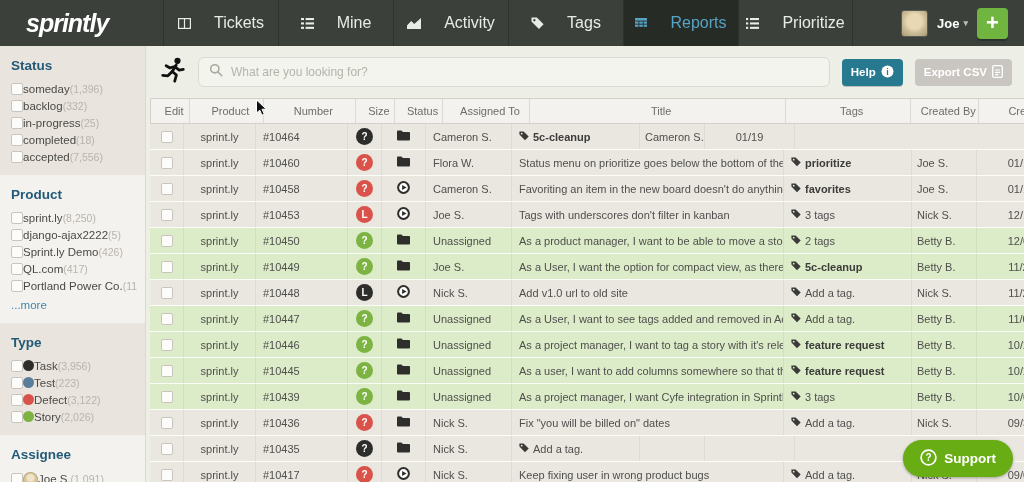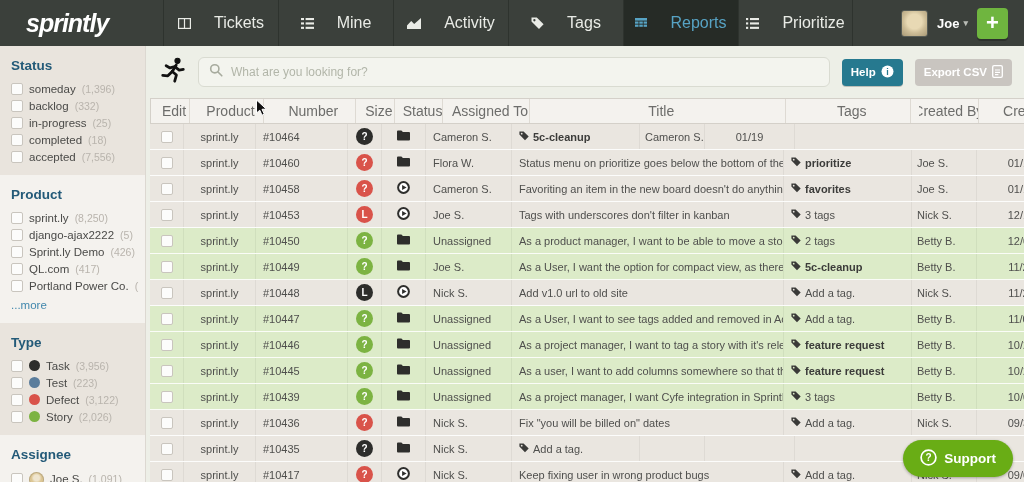--- a/index.html
+++ b/index.html
@@ -21,40 +21,40 @@
   .nav-avatar { width:27px; height:27px; border-radius:3px; background:radial-gradient(circle at 50% 42%, #e8d9b4 0 38%, #cdbd97 60%, #a99a77 100%); border:1px solid #565b55; }
   .nav-user { color:#fff; font-size:13px; font-weight:bold; display:flex; align-items:center; gap:4px; cursor:pointer; }
   .nav-user .chev { color:#b9bcb6; font-size:9px; }
   .nav-add { width:31px; height:31px; background:#6fb53f; border:0; border-radius:4px; color:#fff; font-size:22px; font-weight:bold; line-height:26px; box-shadow:0 2px 0 rgba(0,0,0,0.25); cursor:pointer; }
   
   .sidebar { position:absolute; top:46px; left:0; width:146px; bottom:0; background:#f4f2ee; border-right:1px solid #dcd8d1; overflow:hidden; z-index:5; }
   .side-section { padding:8px 6px 10px 11px; }
   .side-section.beige { background:#e9e4dd; }
   .side-section.light { background:#f4f2ee; }
   .side-section h3 { color:#235a78; font-size:13.5px; font-weight:bold; margin:4px 0 7px; }
-  .side-item { display:flex; align-items:center; gap:6px; padding:2.5px 0; white-space:nowrap; overflow:hidden; cursor:pointer; }
+  .side-item { display:flex; align-items:center; padding:2.5px 0; white-space:nowrap; overflow:hidden; cursor:pointer; }
   .cb { flex:0 0 auto; width:12px; height:12px; background:#fcfcfb; border:1px solid #c9c5be; border-radius:2px; }
   .side-item .lbl { font-size:11.5px; color:#4a4a48; }
   .side-item .cnt { font-size:10.5px; color:#b9b4ad; }
   .dot { flex:0 0 auto; width:11px; height:11px; border-radius:50%; }
   .mini-avatar { flex:0 0 auto; width:15px; height:15px; border-radius:50%; border:1px solid rgba(0,0,0,0.15); }
   .more { color:#4288ad; font-size:11.5px; padding:5px 0 2px; cursor:pointer; }
   
   .toolbar { position:absolute; top:46px; left:146px; width:878px; height:52px; display:flex; align-items:center; padding:0 12px 0 14px; gap:12px; background:#edefe7; z-index:6; }
   .runner { flex:0 0 auto; display:flex; align-items:center; }
   .searchbox { flex:1; height:30px; background:#f3f4ee; border:1px solid #d9dbd1; border-radius:6px; display:flex; align-items:center; gap:8px; padding:0 10px; }
   .searchbox input { flex:1; border:0; background:transparent; outline:none; font-size:12px; color:#555; font-family:"Liberation Sans",sans-serif; }
   .searchbox input::placeholder { color:#b2b6a9; }
   .btn { height:27px; border:0; border-radius:4px; color:#fff; font-size:11.5px; font-weight:bold; display:flex; align-items:center; gap:5px; padding:0 9px; cursor:pointer; font-family:"Liberation Sans",sans-serif; }
   .btn-help { background:#26798f; box-shadow:0 1px 0 rgba(0,0,0,0.2); }
   .btn-export { background:#c9c5c0; }
   
   .tablewrap { position:absolute; top:98px; left:150px; width:920px; bottom:-10px; z-index:4; }
   .thead { display:flex; height:26px; background:#f4f2ee; border:1px solid #d4d0c9; }
-  .th { display:flex; align-items:center; justify-content:center; font-size:14px; color:#6d6d6b; border-right:1px solid #dedad3; overflow:hidden; white-space:nowrap;margin-left:8px; }
+  .th { display:flex; align-items:center; justify-content:center; font-size:11px; color:#6d6d6b; border-right:1px solid #dedad3; overflow:hidden; white-space:nowrap;margin-left:8px; }
   .th:last-child { border-right:0; }
   .trow { display:flex; height:26px; border-bottom:1px solid rgba(255,255,255,0.85); }
   .trow.task  { background:#eae6e0; }
   .trow.story { background:#dcebc8; }
   .td { display:flex; align-items:center; font-size:11px; color:#4f4f4d; padding:0 7px; overflow:hidden; white-space:nowrap; border-right:1px solid rgba(0,0,0,0.05); }
   .c-edit      { width:34px;  justify-content:center; }
   .c-product   { width:72px;  justify-content:center; }
   .c-number    { width:92px; }
   .c-size      { width:34px;  justify-content:center; padding:0; }
   .c-status    { width:44px;  justify-content:center; padding:0; }

